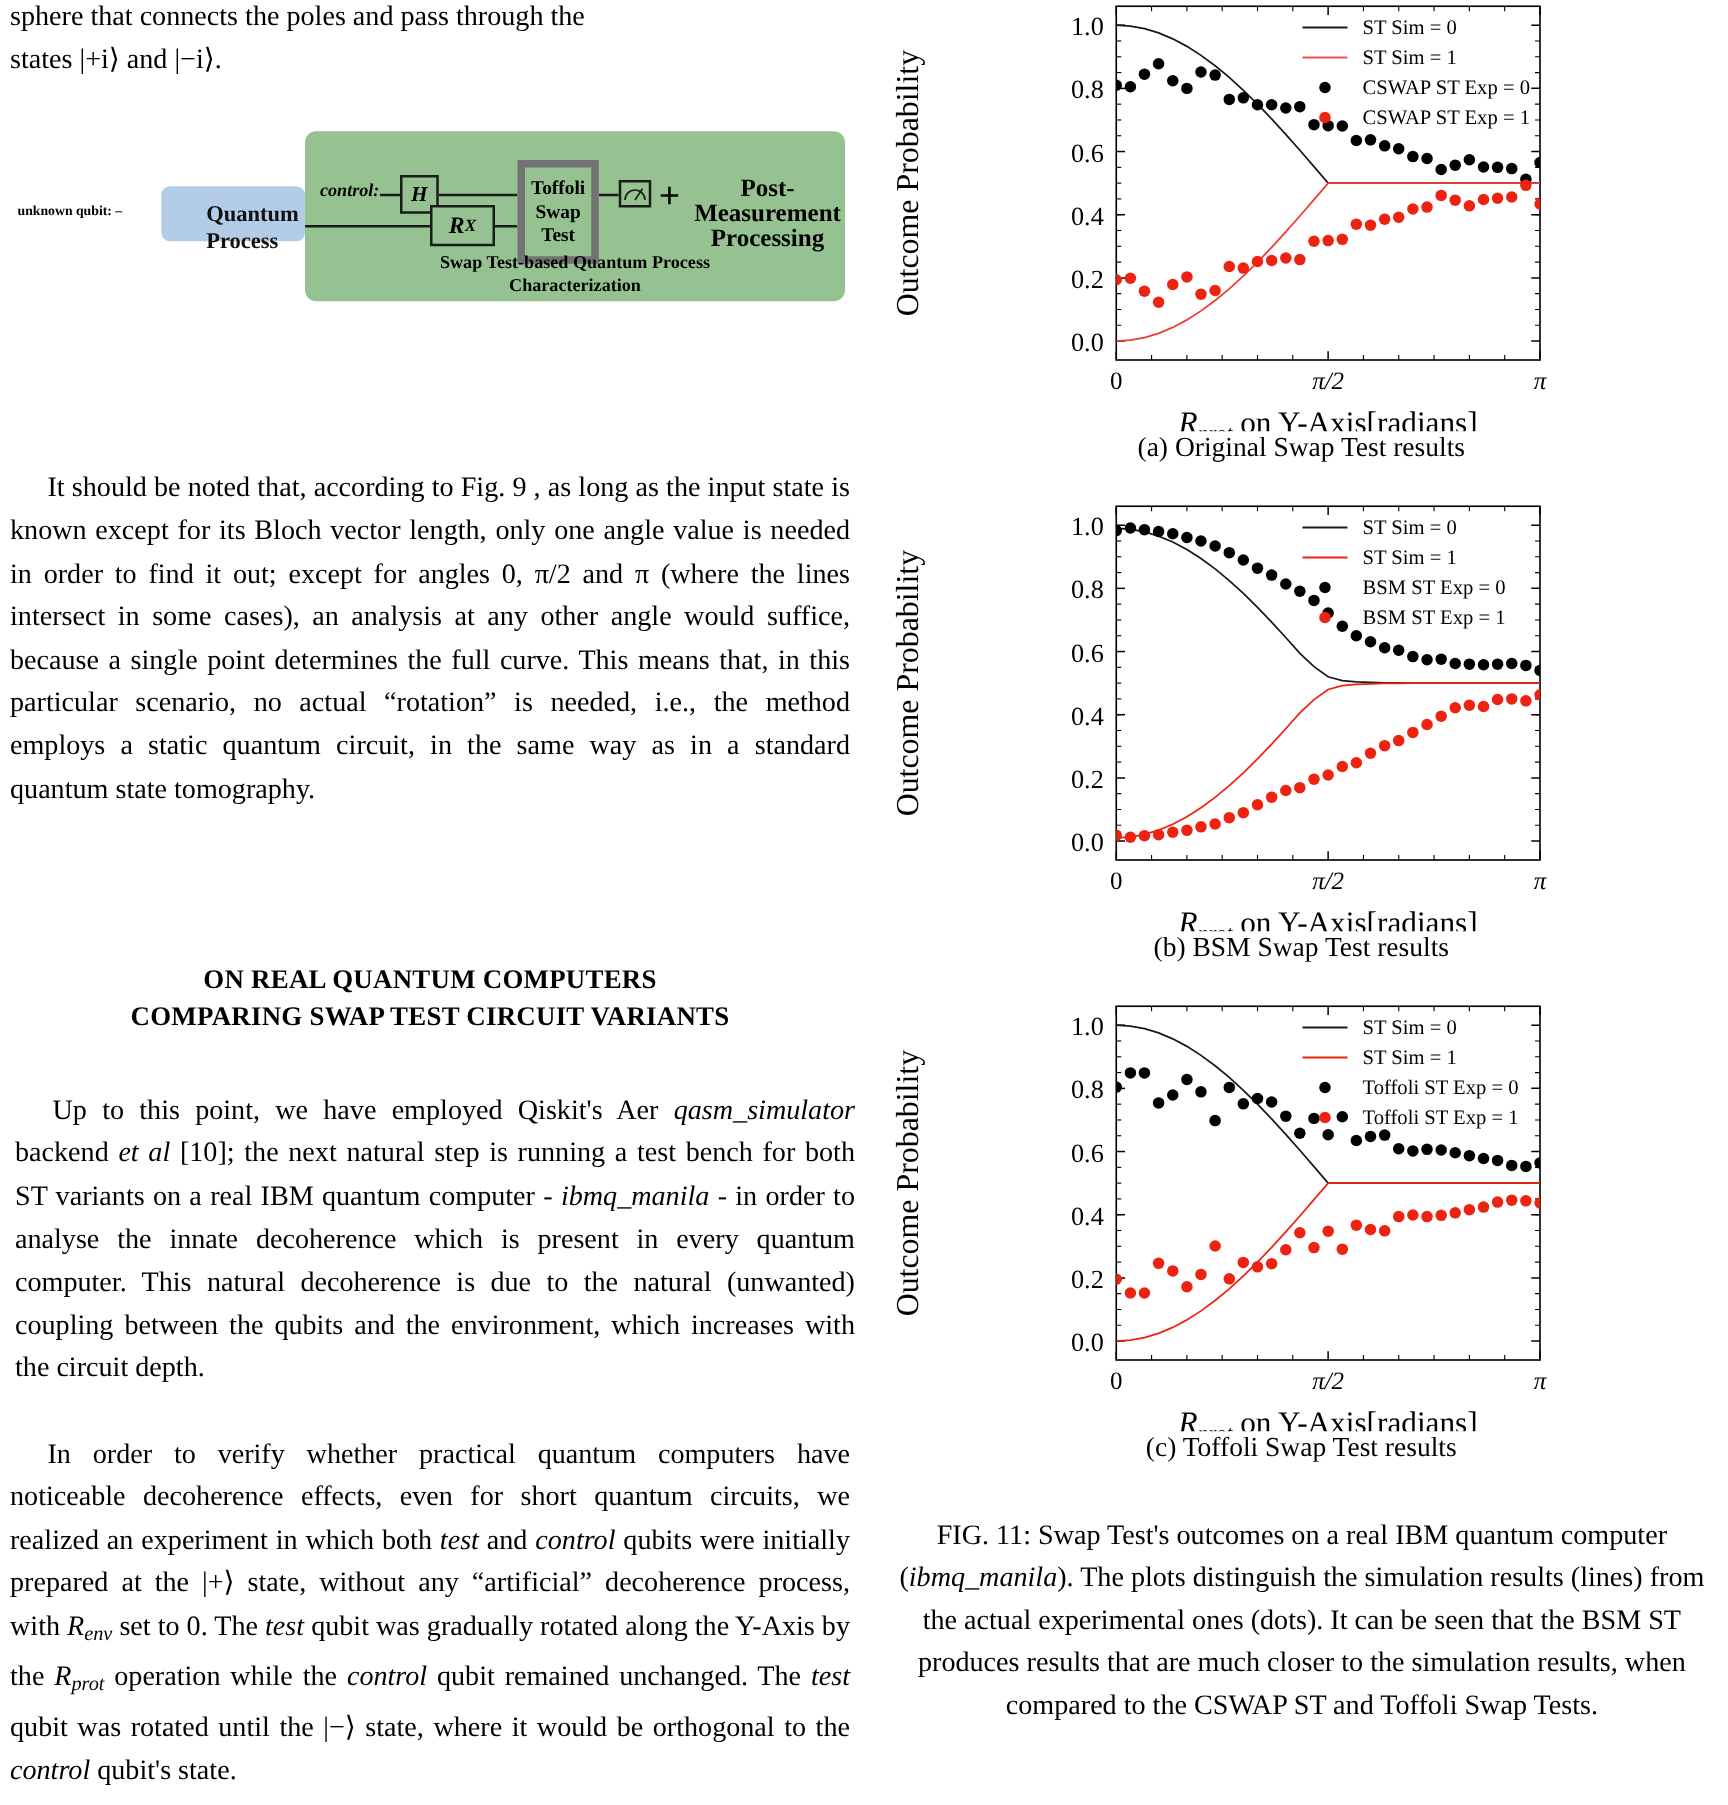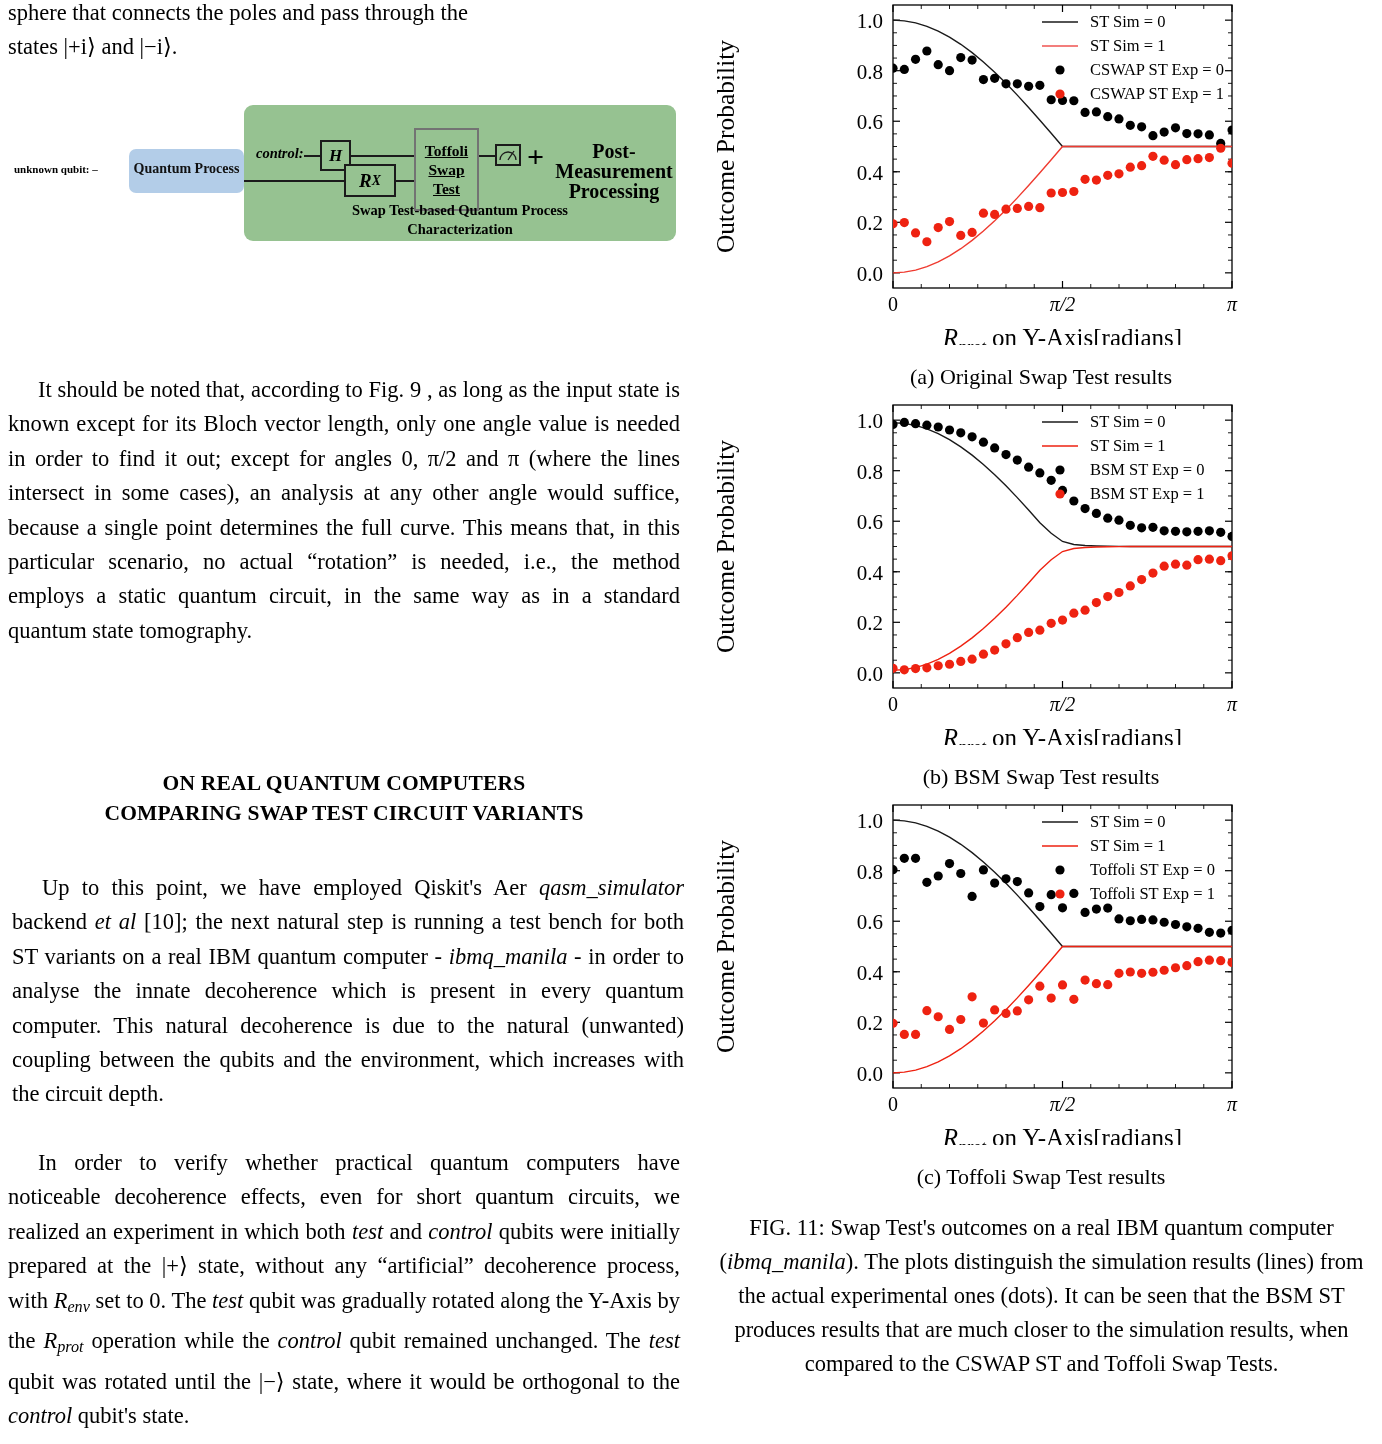--- a/index.html
+++ b/index.html
@@ -84,24 +84,24 @@
     left: 121px; top: 45px;
     width: 115px;
     height: 44px;
     background: #b3cde8;
     border-radius: 7px;
   }
   .blue-label {
     position: absolute;
     left: 121px; top: 57px;
     width: 115px;
-    text-align: center;
-    font-size: 14px;
+    font-size: 18px;
     font-weight: bold;
     color: #111;
+    padding-left: 36px;
   }
   .unknown-label {
     position: absolute;
     left: 6px; top: 59px;
     font-size: 11px;
     font-weight: bold;
     white-space: nowrap;
   }
   .control-label {
     position: absolute;
@@ -123,32 +123,31 @@
     display: flex;
     align-items: center;
     justify-content: center;
     font-weight: bold;
     font-style: italic;
     font-size: 17px;
     box-sizing: border-box;
   }
   .gate-big {
     position: absolute;
-    border: 2px solid #737373;
+    border: 6px solid #737373;
     background: #96c291;
     display: flex;
     flex-direction: column;
     align-items: center;
     justify-content: center;
     font-weight: bold;
     font-size: 15.5px;
     line-height: 19px;
     box-sizing: border-box;
     text-align: center;
-    text-decoration: underline;
   }
   .meter {
     position: absolute;
     border: 2px solid #1b1b1b;
     background: #96c291;
     box-sizing: border-box;
   }
   .plus-sign {
     position: absolute;
     font-size: 30px;
@@ -172,21 +171,21 @@
     font-weight: bold;
     line-height: 19px;
   }
 
   
   .chart-block { position: relative; width: 682px; }
   .chart-svg { display: block; }
   .subcaption {
     text-align: center;
     font-size: 22px;
-    margin-top: 19px;
+    margin-top: 0;
   }
 </style>
 </head>
 <body>
 
 <div id="page">
 
   <div class="col-left">
 
     <p class="para" style="position:absolute; left:0; top:-4px; width:672px;">

